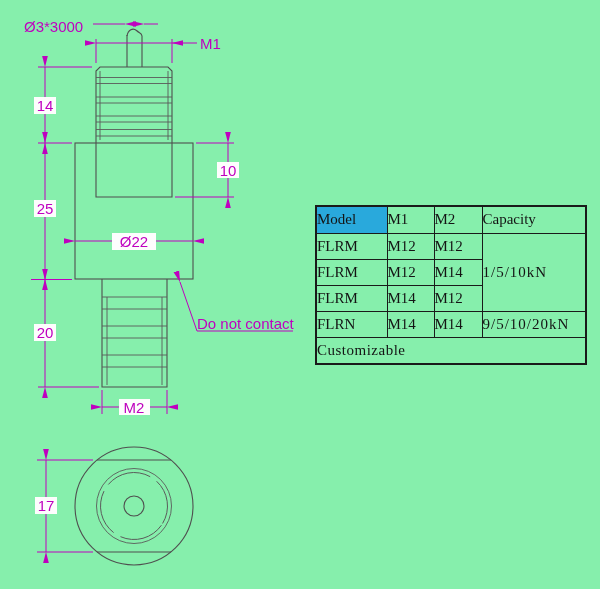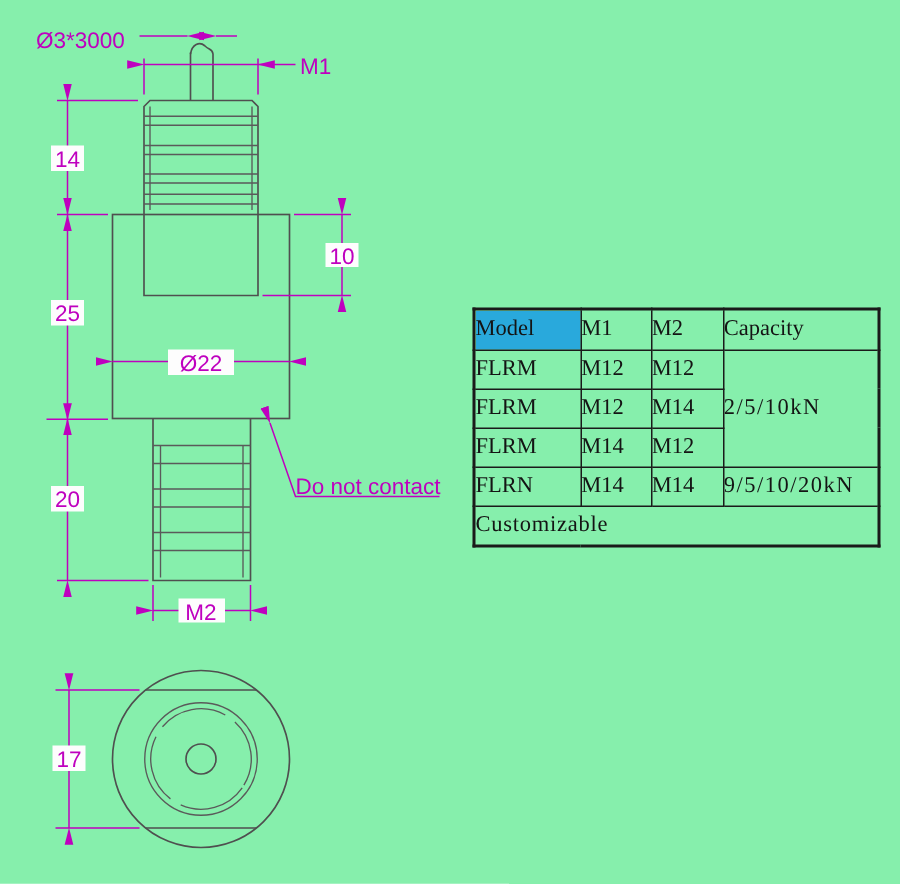--- a/index.html
+++ b/index.html
@@ -130,21 +130,21 @@
       <tr style="height:27px">
         <td class="model-hdr">Model</td>
         <td>M1</td>
         <td>M2</td>
         <td>Capacity</td>
       </tr>
       <tr>
         <td>FLRM</td>
         <td>M12</td>
         <td>M12</td>
-        <td class="cap" rowspan="3">2/5/10kN</td>
+        <td class="cap" rowspan="3">1/5/10kN</td>
       </tr>
       <tr>
         <td>FLRM</td>
         <td>M12</td>
         <td>M14</td>
       </tr>
       <tr>
         <td>FLRM</td>
         <td>M14</td>
         <td>M12</td>

